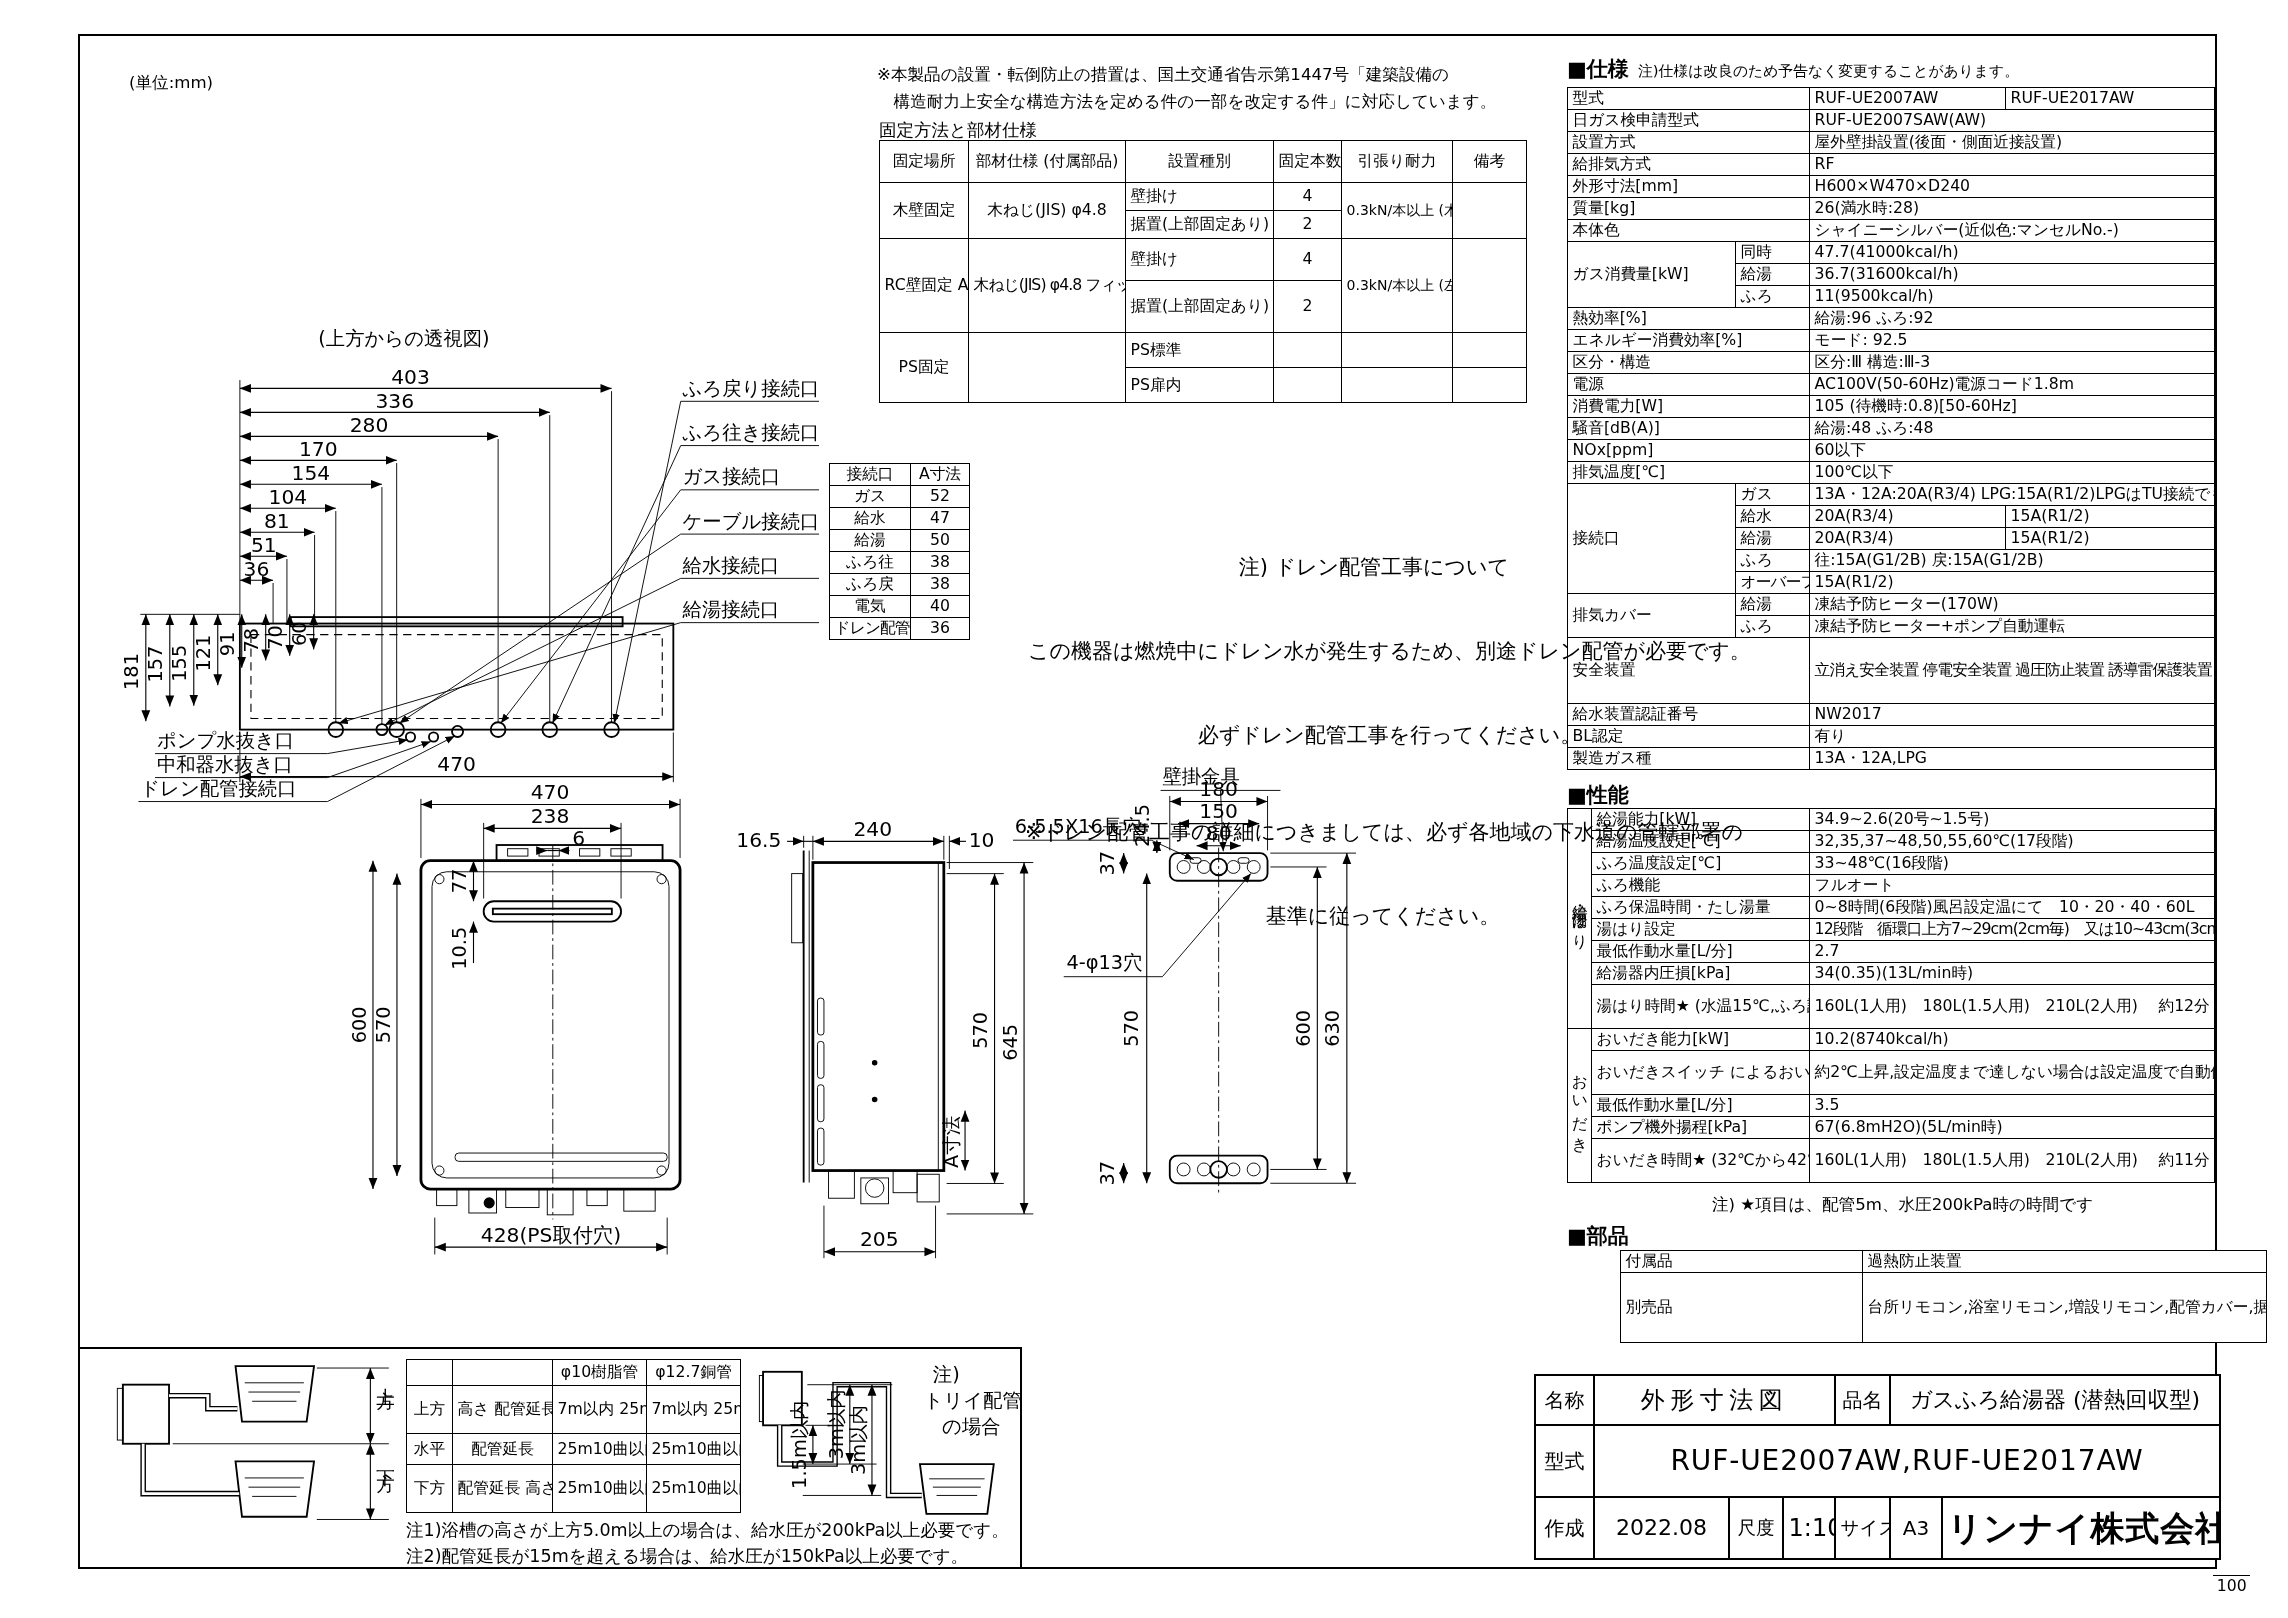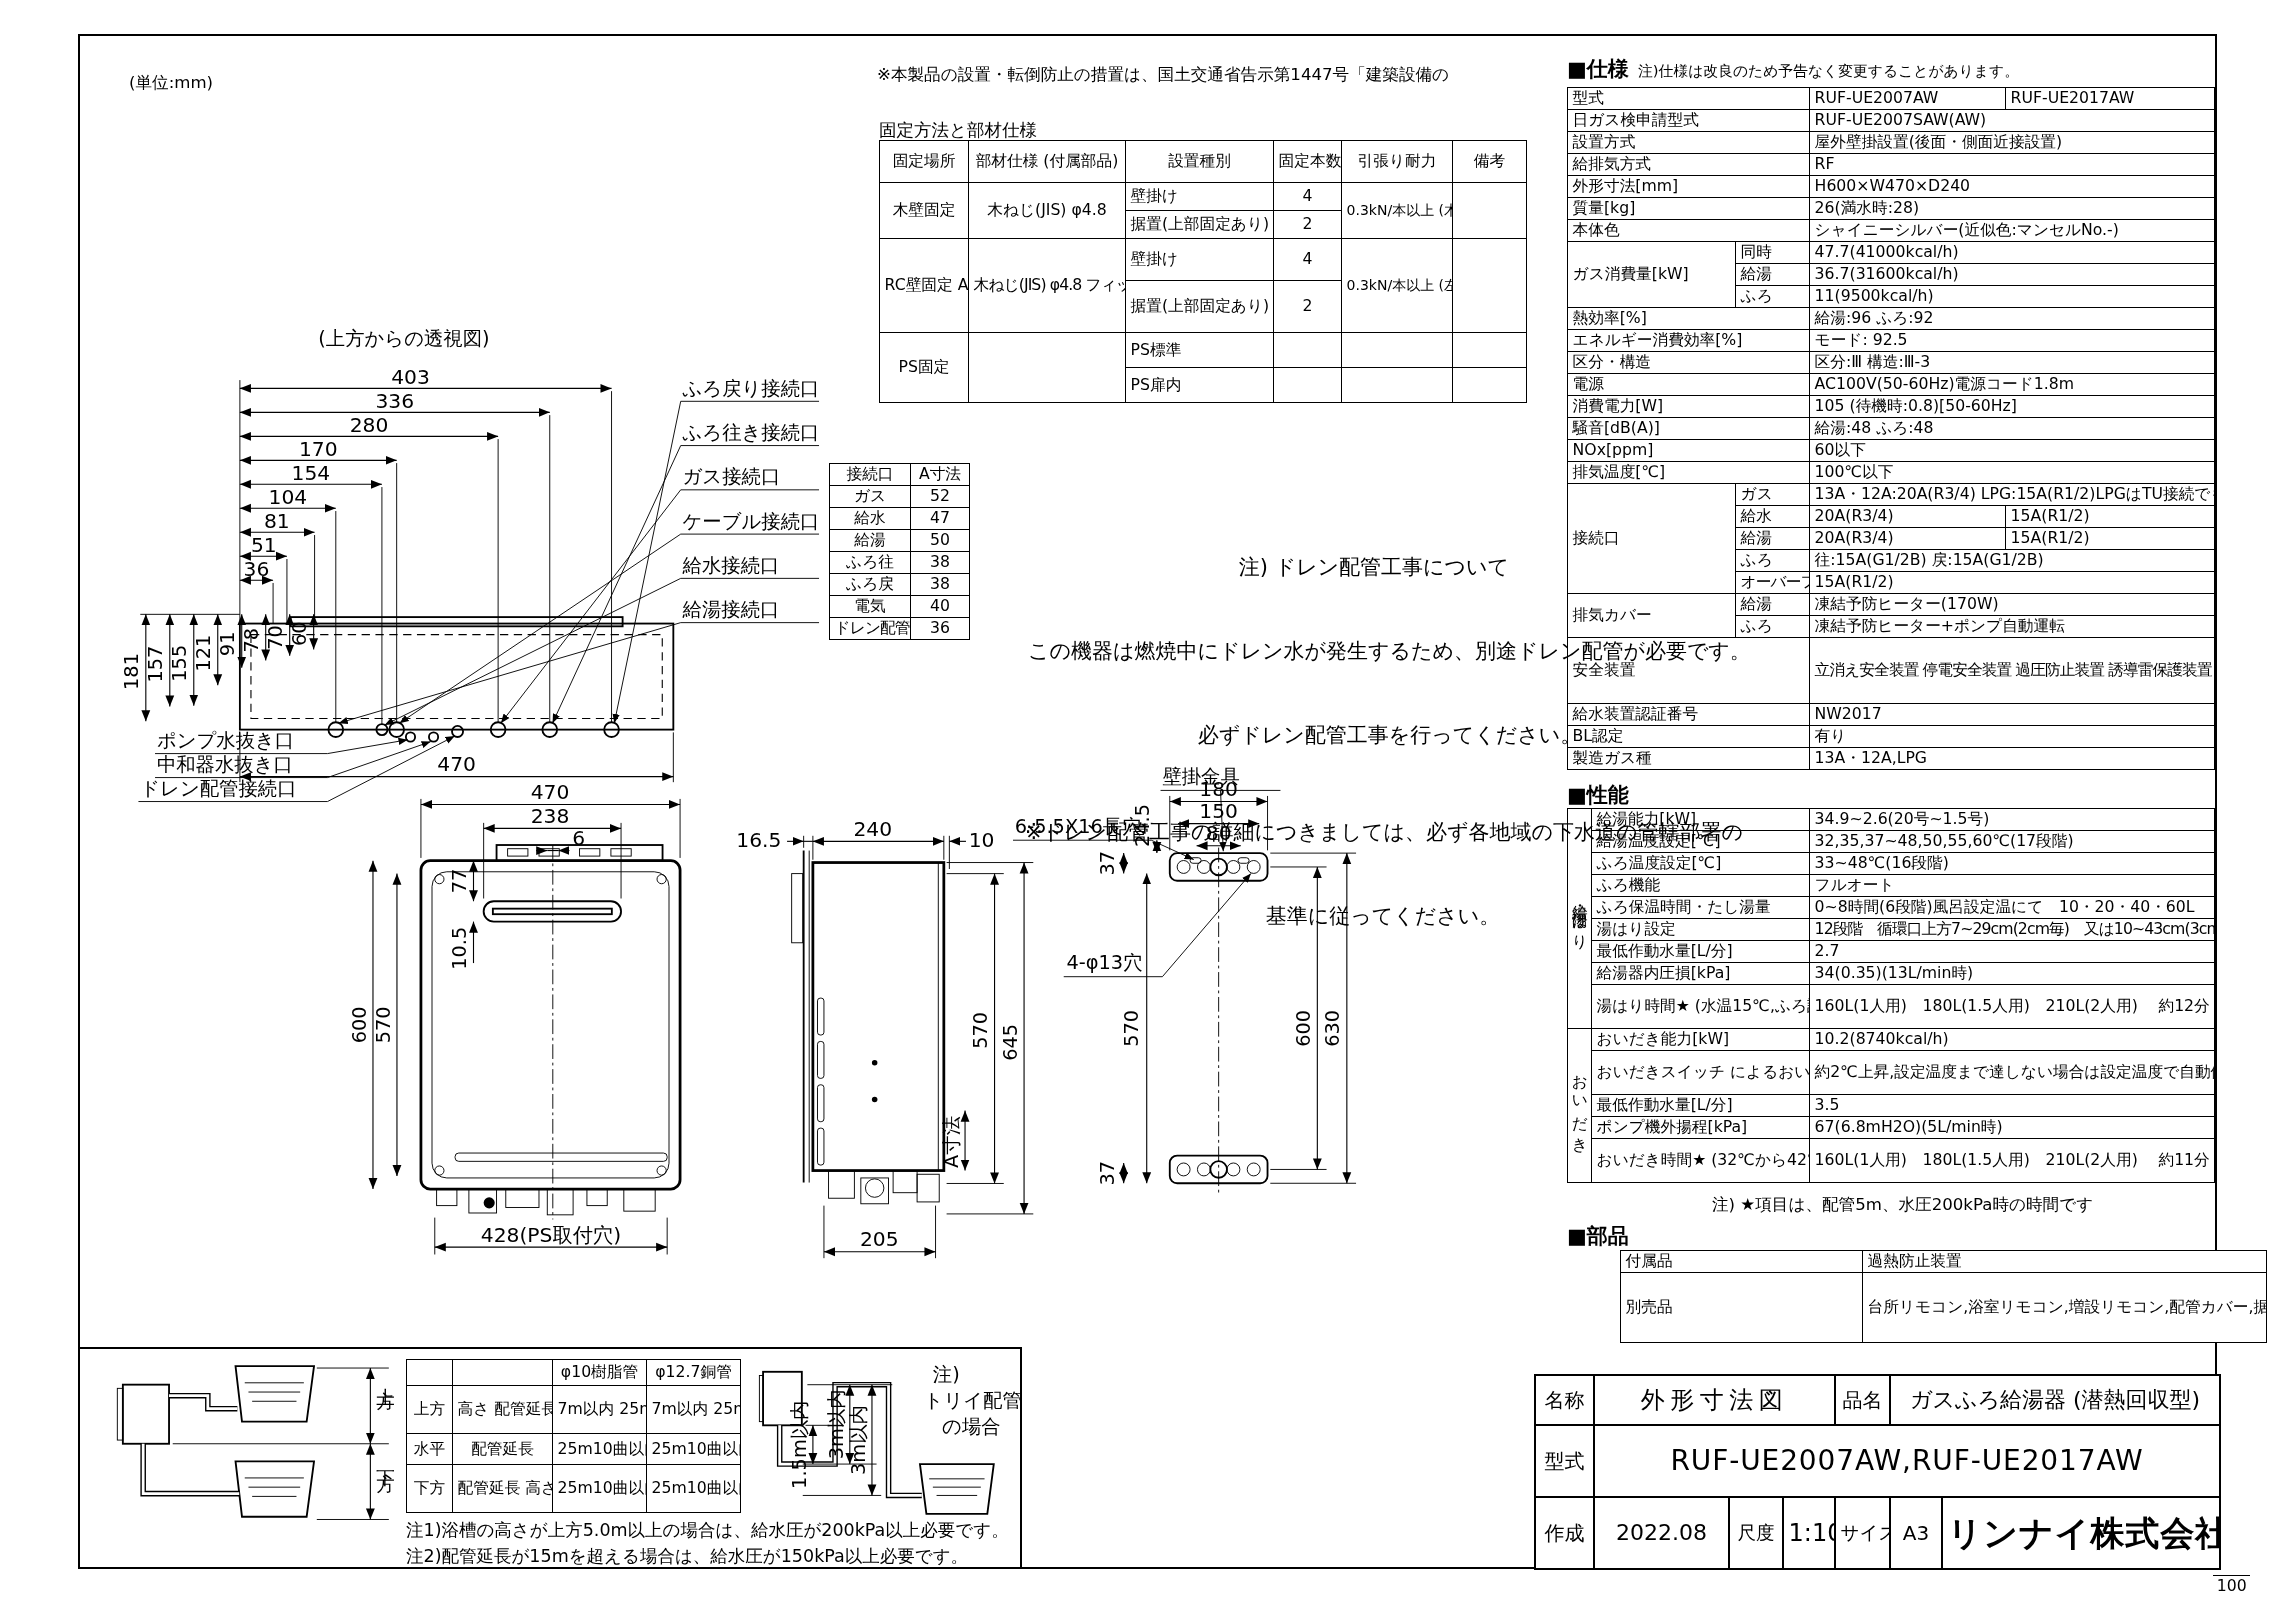--- a/index.html
+++ b/index.html
@@ -52,20 +52,21 @@
       <marker id="ar" viewBox="0 0 10 10" refX="10" refY="5" markerWidth="10" markerHeight="10" orient="auto-start-reverse">
         <path d="M0,1 L10,5 L0,9 z" fill="#000"></path>
       </marker>
     </defs>
   </svg>
 
   <div class="abs" style="left:129px;top:72px;font-size:16.6px;">(単位:mm)</div>
 
   <div class="abs" style="left:877px;top:61px;font-size:16.6px;line-height:27px;">
     <div>※本製品の設置・転倒防止の措置は、国土交通省告示第1447号「建築設備の</div>
+    <div style="padding-left:16.6px;">構造耐力上安全な構造方法を定める件の一部を改定する件」に対応しています。</div>
   </div>
 
   <div class="abs" style="left:879px;top:118px;font-size:17.5px;">固定方法と部材仕様</div>
 
   <table class="t fix-t abs" style="left:879px;top:140px;width:646px;">
     <colgroup>
         <col style="width:89px">
         <col style="width:157px">
         <col style="width:148px">
         <col style="width:68px">
@@ -778,21 +779,21 @@
       <td class="ctr" style="font-size:20px;">名称</td>
       <td colspan="3" class="ctr" style="font-size:24px;letter-spacing:5.5px;border-radius:26px;">外形寸法図</td>
       <td class="ctr" style="font-size:20px;">品名</td>
       <td colspan="2" class="ctr pre" style="font-size:22px;line-height:26px;">ガスふろ給湯器
 (潜熱回収型)</td>
     </tr>
     <tr style="height:72px">
       <td class="ctr" style="font-size:20px;">型式</td>
       <td colspan="6" class="ctr" style="font-size:28px;letter-spacing:0.9px;">RUF-UE2007AW,RUF-UE2017AW</td>
     </tr>
-    <tr style="height:72px">
+    <tr style="height:62px">
       <td class="ctr" style="font-size:20px;">作成</td>
       <td class="ctr" style="font-size:22px;">2022.08</td>
       <td class="ctr" style="font-size:18.5px;">尺度</td>
       <td class="ctr" style="font-size:24px;margin-top:47px;">1:10</td>
       <td class="ctr" style="font-size:18.5px;">サイズ</td>
       <td class="ctr" style="font-size:20px;">A3</td>
       <td class="ctr" style="font-size:34px;font-weight:bold;letter-spacing:0.9px;">リンナイ株式会社</td>
     </tr>
   </tbody>
     </table>

